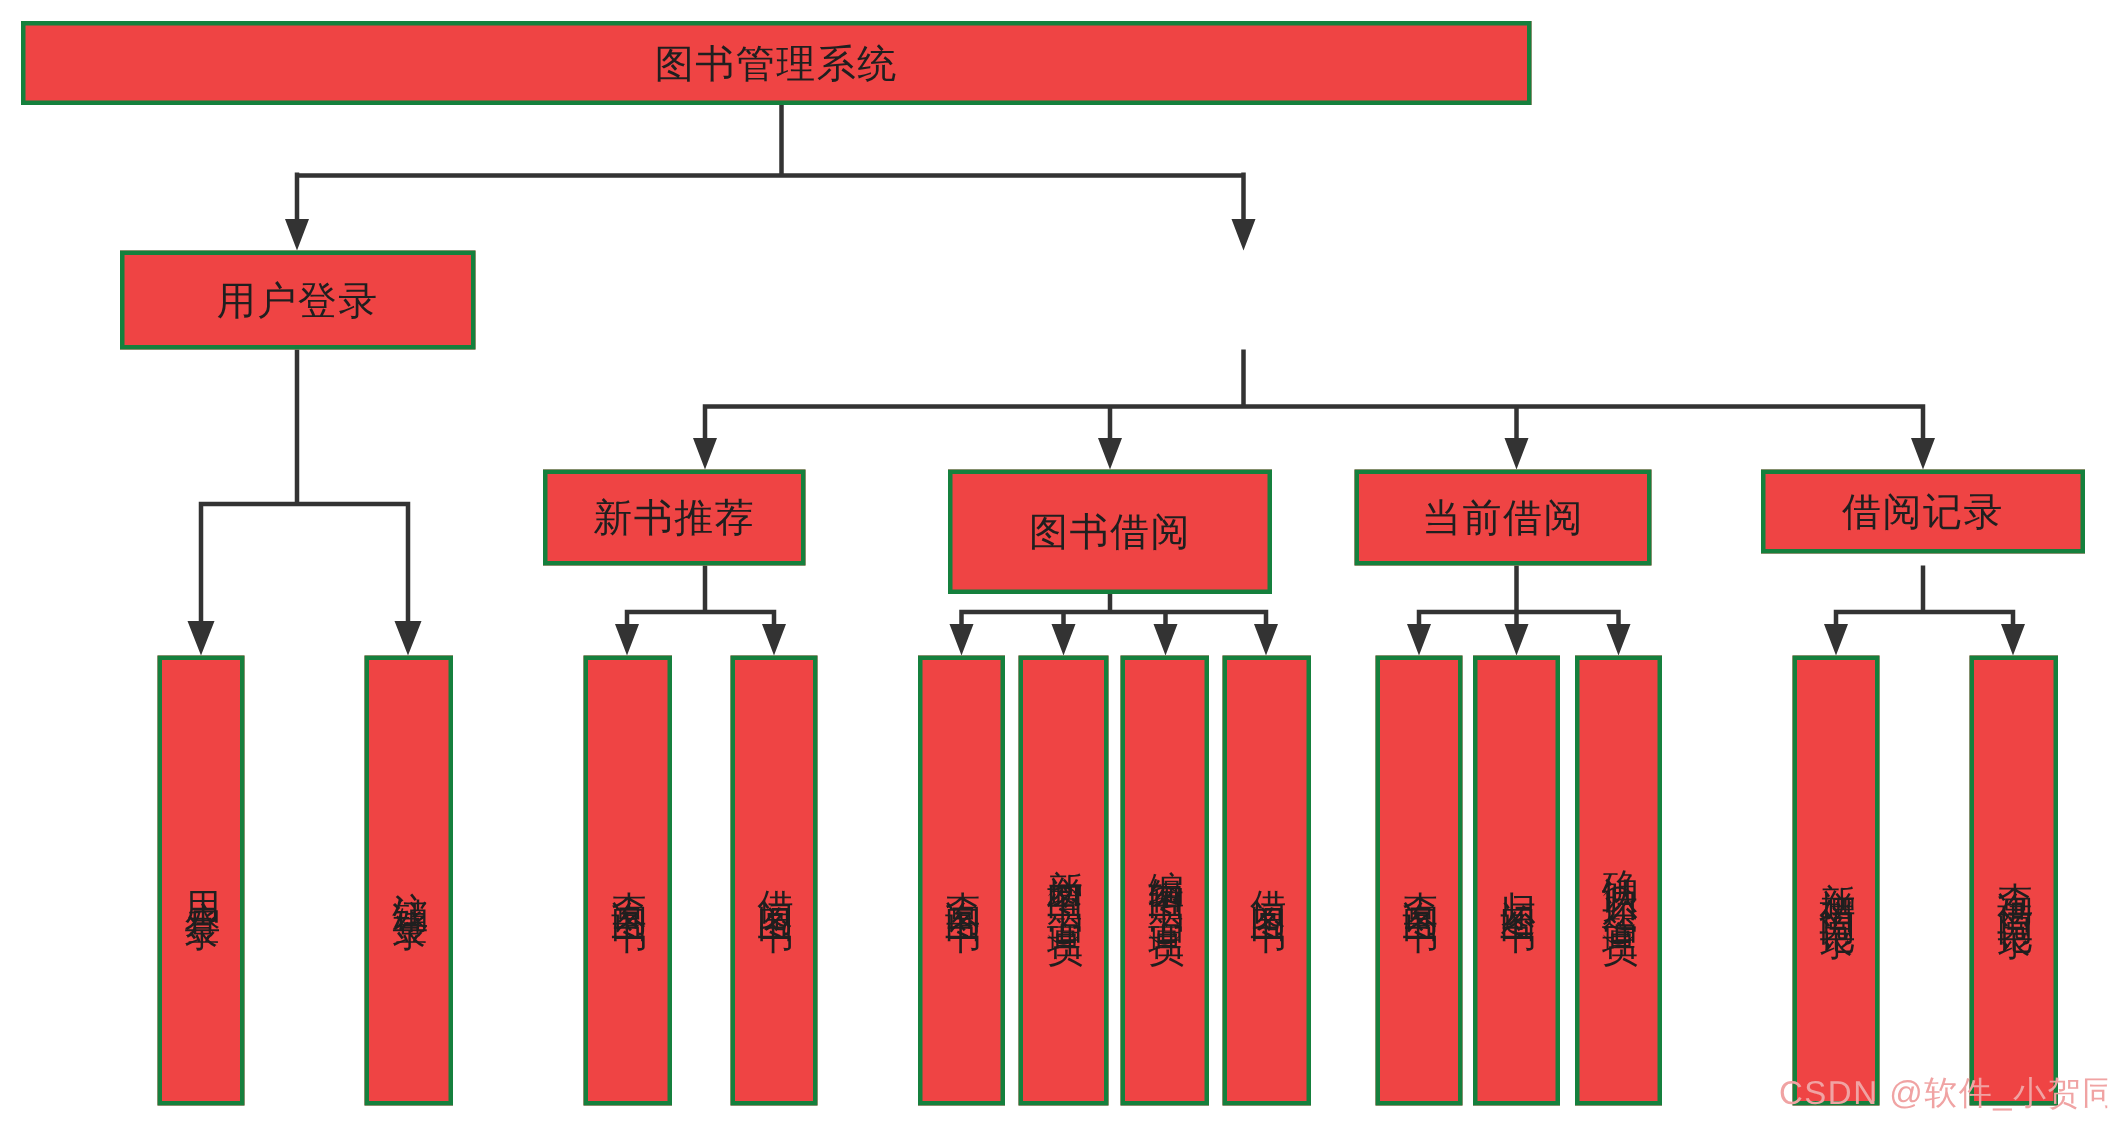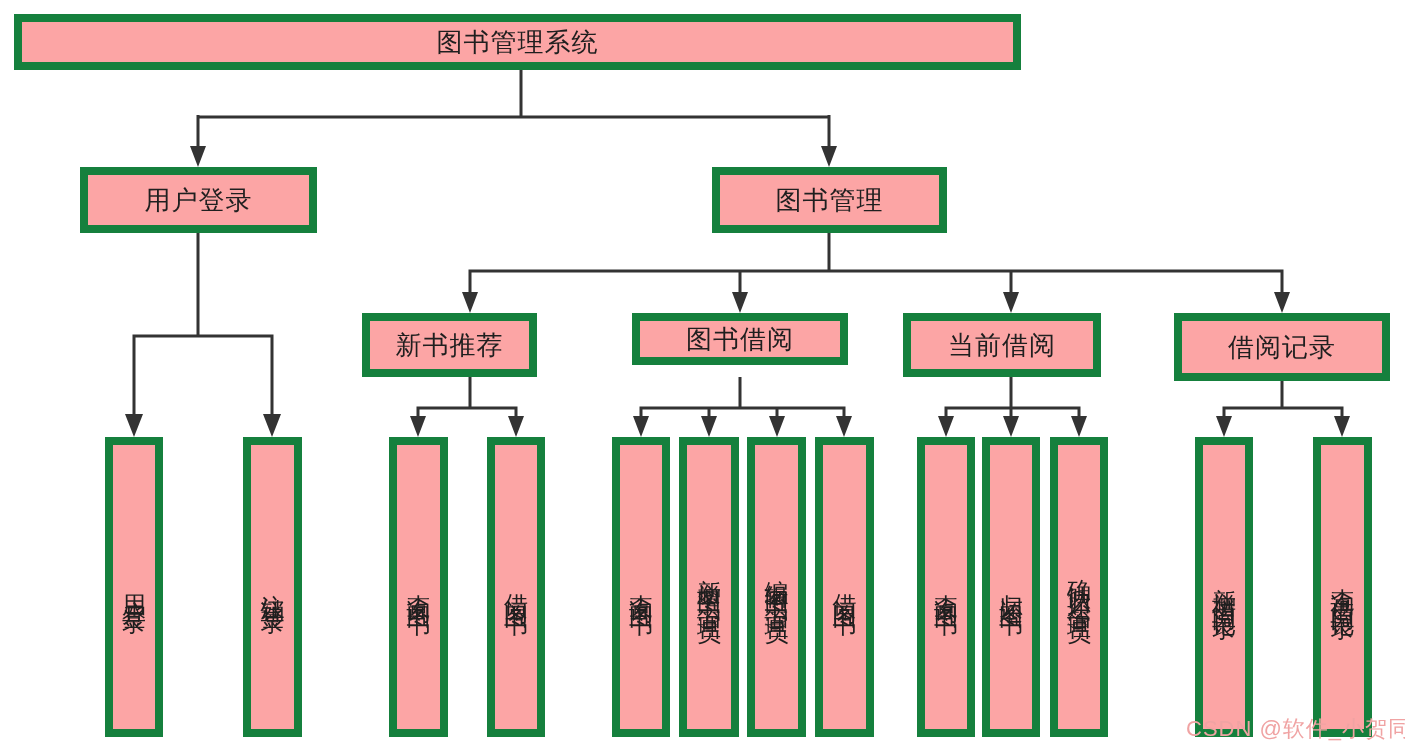--- a/index.html
+++ b/index.html
@@ -16,22 +16,22 @@
     overflow: hidden;
   }
   #connectors {
     position: absolute;
     left: 0;
     top: 0;
   }
   .box {
     position: absolute;
     box-sizing: border-box;
-    border: 8px solid #15803d;
-    background: #fca5a5;
+    border: 3px solid #15803d;
+    background: #ef4444;
     display: flex;
     align-items: center;
     justify-content: center;
     color: #1f1f1f;
   }
   .box.h {
     font-size: 26px;
     letter-spacing: 1px;
     white-space: nowrap;
   }
@@ -106,34 +106,31 @@
     <path fill="#333333" stroke="none" d="M1216 416 H1232 L1224 437 Z  M1334 416 H1350 L1342 437 Z"></path>
   </svg>
 
   <div class="box h" style="left:14px;top:14px;width:1007px;height:56px">
     <span>图书管理系统</span>
   </div>
 
   <div class="box h" style="left:80px;top:167px;width:237px;height:66px">
     <span>用户登录</span>
   </div>
-  <div class="box h" style="left:712px;top:167px;width:235px;height:66px">
-    <span>图书管理</span>
-  </div>
 
   <div class="box h" style="left:362px;top:313px;width:175px;height:64px">
     <span>新书推荐</span>
   </div>
-  <div class="box h" style="left:632px;top:313px;width:216px;height:52px">
+  <div class="box h" style="left:632px;top:313px;width:216px;height:83px">
     <span>图书借阅</span>
   </div>
   <div class="box h" style="left:903px;top:313px;width:198px;height:64px">
     <span>当前借阅</span>
   </div>
-  <div class="box h" style="left:1174px;top:313px;width:216px;height:68px">
+  <div class="box h" style="left:1174px;top:313px;width:216px;height:56px">
     <span>借阅记录</span>
   </div>
 
   <div class="box v" style="left:105px;top:437px;width:58px;height:300px">
     <span>用户登录</span>
   </div>
   <div class="box v" style="left:243px;top:437px;width:59px;height:300px">
     <span>注销登录</span>
   </div>
 

